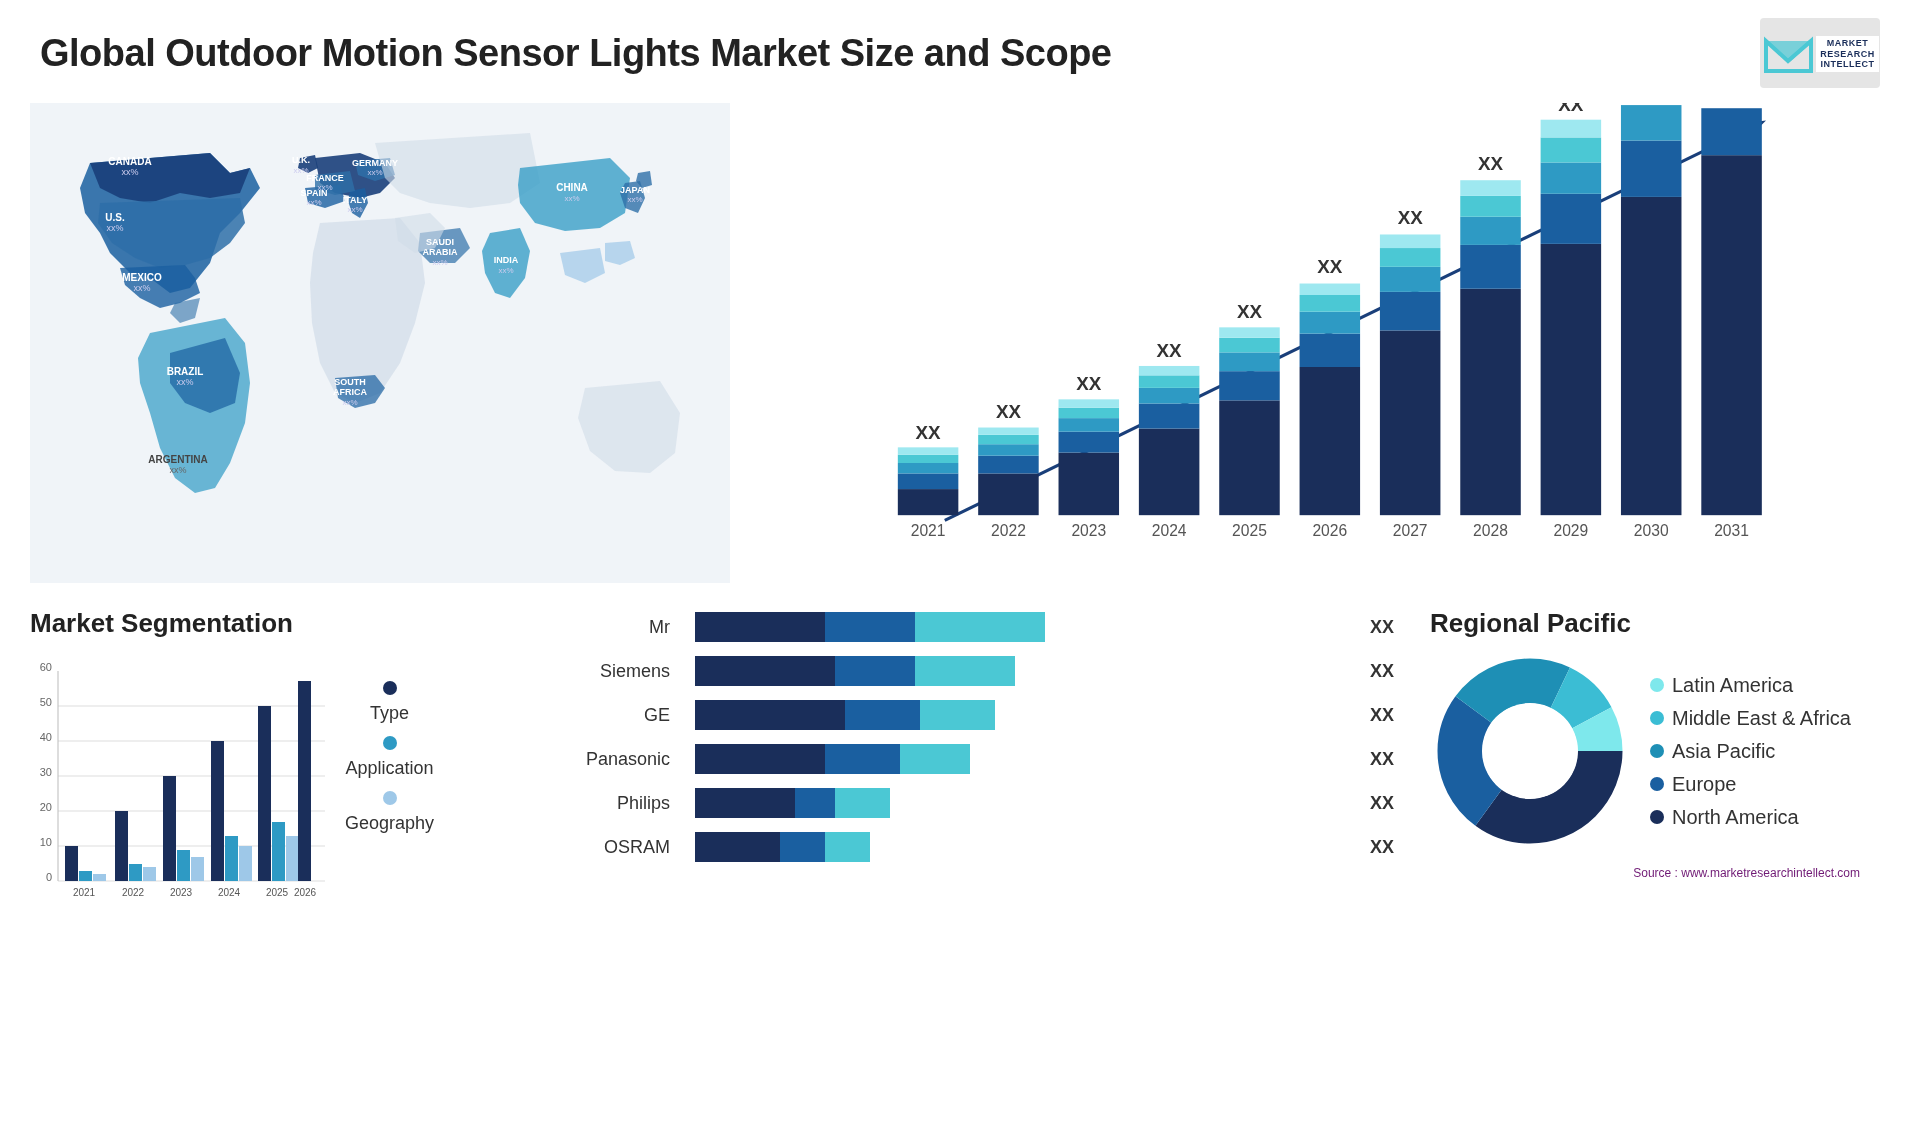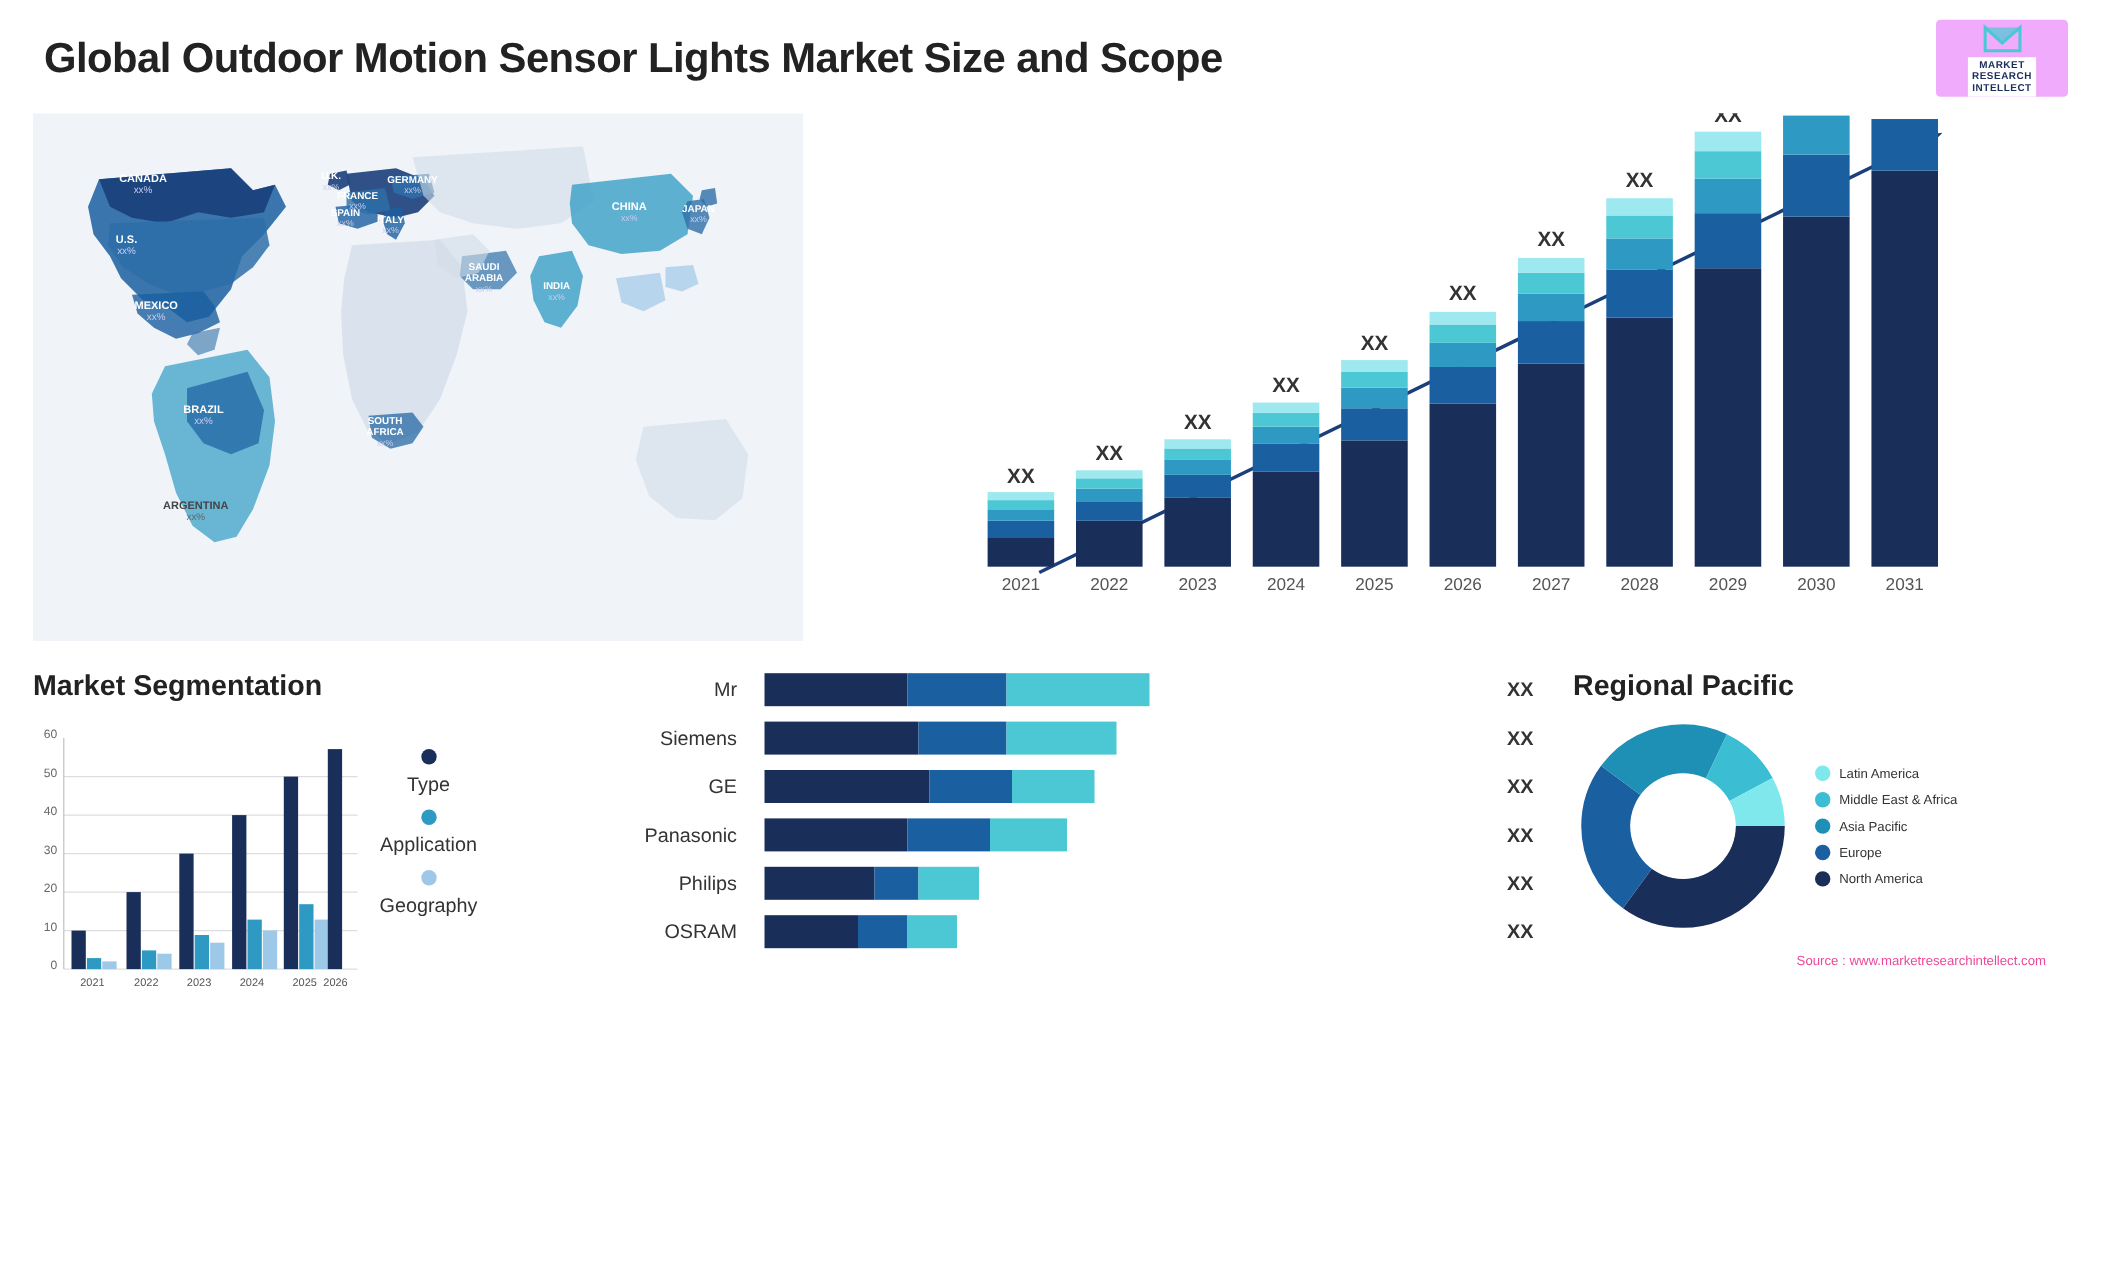--- a/index.html
+++ b/index.html
@@ -26,24 +26,24 @@
       letter-spacing: -0.5px;
     }
     .logo-container {
       display: flex;
       align-items: center;
       gap: 8px;
     }
     .logo-box {
       width: 120px;
       height: 70px;
-      background: #f0abfc;
+      background: #e5e5e5;
       border-radius: 4px;
       display: flex;
-      flex-direction: column;
+      flex-direction: row;
       align-items: center;
       justify-content: center;
       position: relative;
       overflow: hidden;
     }
     .logo-text-block {
       background: #fff;
       padding: 2px 4px;
       margin-top: 2px;
     }
@@ -157,21 +157,21 @@
       align-items: center;
       gap: 8px;
     }
     .reg-legend-dot {
       width: 14px;
       height: 14px;
       border-radius: 50%;
       flex-shrink: 0;
     }
     .reg-legend-label {
-      font-size: 12px;
+      font-size: 20px;
       color: #333;
     }
 
     
     .source-text {
       font-size: 13px;
       color: #888;
       text-align: right;
       padding: 5px 30px 0 0;
     }
@@ -582,16 +582,16 @@
         <div class="reg-legend-item">
           <div class="reg-legend-dot" style="background:#1a5fa0;"></div>
           <span class="reg-legend-label">Europe</span>
         </div>
         <div class="reg-legend-item">
           <div class="reg-legend-dot" style="background:#1a2e5a;"></div>
           <span class="reg-legend-label">North America</span>
         </div>
       </div>
     </div>
-    <div class="source-text" style="text-align:right; margin-top:10px; font-size:12px; color:#ec4899;">Source : www.marketresearchintellect.com</div>
+    <div class="source-text" style="text-align:right; margin-top:10px; font-size:12px; color:#701a75;">Source : www.marketresearchintellect.com</div>
   </div>
 
 </div>
 
 </body></html>

